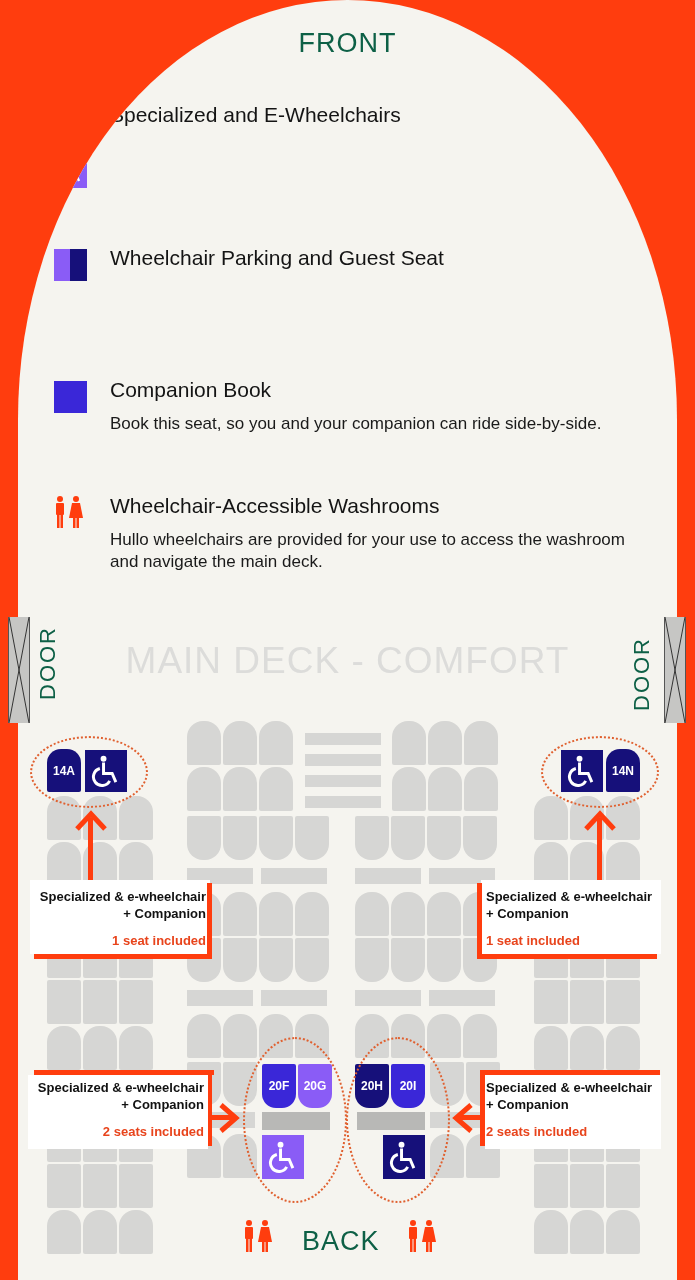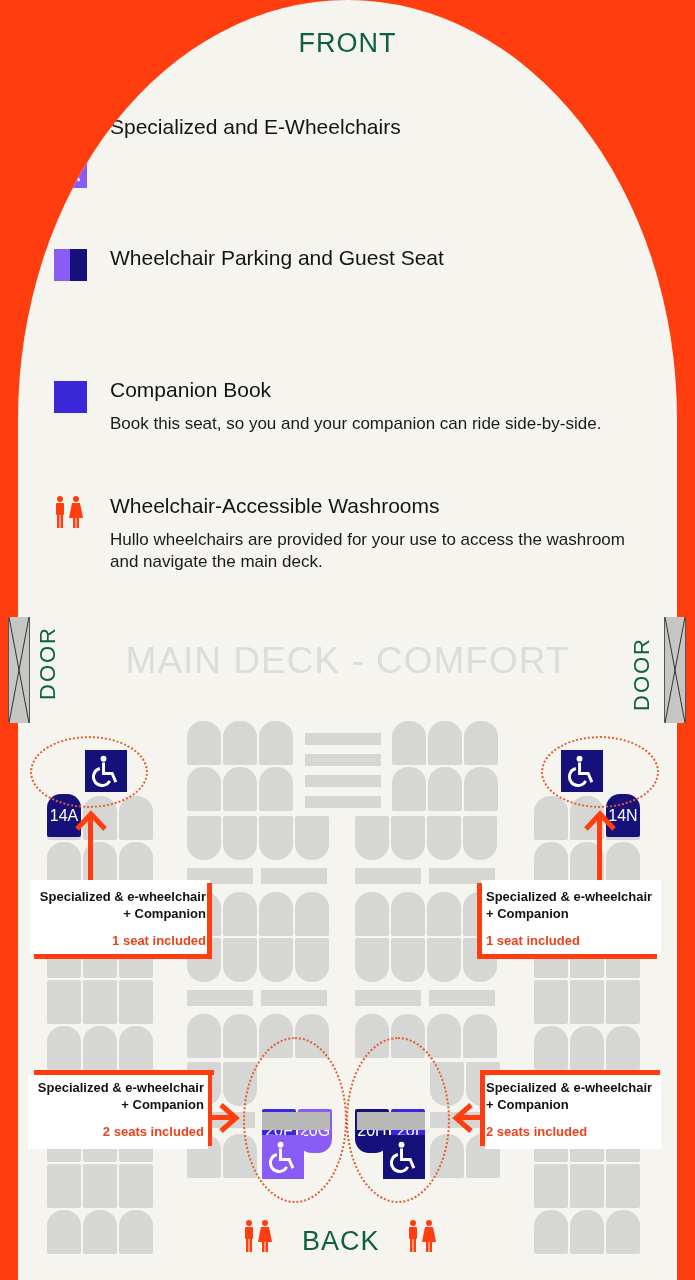--- a/index.html
+++ b/index.html
@@ -19,21 +19,21 @@
   .deck-title { left: 0; width: 659px; top: 640px; text-align: center; color: #dcdcda; font-size: 37px; letter-spacing: 1px; }
   .door-label { color: #0d6046; font-size: 22px; letter-spacing: 2px; transform: rotate(-90deg); transform-origin: center; }
   .door { background: #c6c6c4; border-left: 1px solid #555; border-right: 1px solid #555; }
   .seat { background: #d6d6d4; border-radius: 16px 16px 2px 2px; }
   .seat-b { background: #d6d6d4; border-radius: 2px 2px 16px 16px; }
   .seat-sq { background: #d6d6d4; border-radius: 2px; }
   .bar { background: #d6d6d4; }
   .callout { background: #fff; font-size: 13px; font-weight: bold; color: #111; line-height: 17px; }
   .callout .inc { color: #e8441c; margin-top: 10px; }
   .oline { background: #ff3d0e; }
-  .seat-label { color: #fff; font-size: 16px; display: flex; align-items: center; justify-content: center; font-weight: 400; margin-top: 45px; }
+  .seat-label { color: #fff; font-size: 12px; display: flex; align-items: center; justify-content: center; font-weight: 700; }
   .dotted { border: 2.5px dotted #e0602f; border-radius: 50%; }
   .back { color: #0d6046; font-size: 27px; letter-spacing: 1px; }
 </style>
 </head>
 <body>
 
 <div class="hull">
 
   <div class="abs front">FRONT</div>
 
@@ -44,21 +44,21 @@
         <path d="M7 11 A7 7 0 1 0 15 21" stroke="#fff" stroke-width="2.4" fill="none"></path>
       </svg>
   </div>
   <div class="abs legend-icon" style="left:36px;top:156px;background:#8a5cf6;">
     <svg width="24" height="26" viewBox="0 0 24 26">
         <circle cx="10" cy="3" r="2.4" fill="#fff"></circle>
         <path d="M10 6 V15 H17 L20 22" stroke="#fff" stroke-width="2.4" fill="none"></path>
         <path d="M7 11 A7 7 0 1 0 15 21" stroke="#fff" stroke-width="2.4" fill="none"></path>
       </svg>
   </div>
-  <div class="abs legend-title" style="left:92px;top:115px;">Specialized and E-Wheelchairs</div>
+  <div class="abs legend-title" style="left:92px;top:103px;">Specialized and E-Wheelchairs</div>
 
   <div class="abs" style="left:36px;top:249px;width:33px;height:32px;display:flex;">
     <div style="width:16px;background:#8a5cf6;"></div>
       <div style="width:17px;background:#16107a;"></div>
   </div>
   <div class="abs legend-title" style="left:92px;top:246px;">Wheelchair Parking and Guest Seat</div>
 
   <div class="abs" style="left:36px;top:381px;width:33px;height:32px;background:#3a27d8;"></div>
   <div class="abs legend-title" style="left:92px;top:378px;">Companion Book</div>
   <div class="abs legend-desc" style="left:92px;top:413px;">Book this seat, so you and your companion can ride side-by-side.</div>

